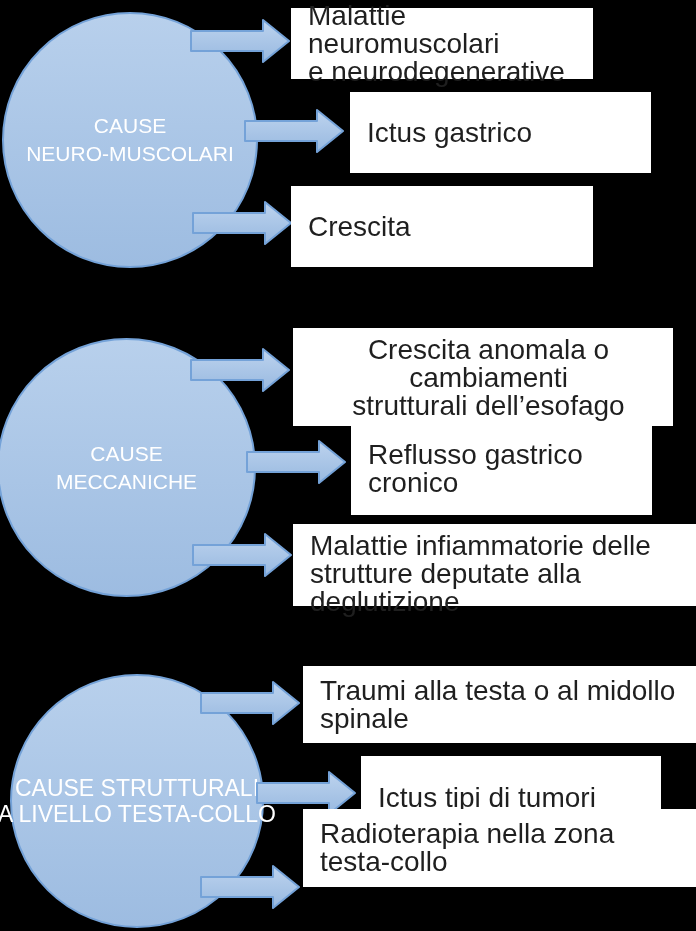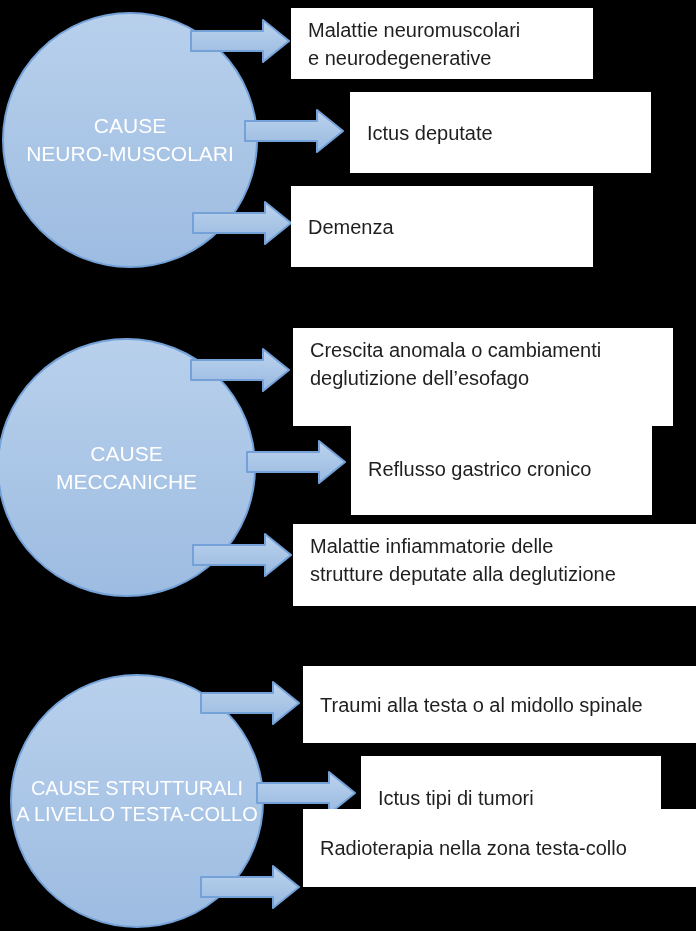--- a/index.html
+++ b/index.html
@@ -36,21 +36,21 @@
     z-index: 1;
   }
   .circle .label-line {
     color: var(--circle-text);
     font-weight: normal;
     font-size: 21px;
     line-height: 28px;
     white-space: nowrap;
   }
   .circle.small-label .label-line {
-    font-size: 20px;
+    font-size: 23px;
     line-height: 26px;
   }
   .arrow {
     position: absolute;
     z-index: 2;
     overflow: visible;
   }
   .arrow polygon {
     fill: url(#arrowGrad);
     stroke: var(--shape-border);
@@ -61,21 +61,21 @@
   .grad-bottom{ stop-color: var(--arrow-fill-bottom); }
   .cause-box {
     position: absolute;
     background: var(--box-bg);
     color: var(--box-text);
     display: flex;
     flex-direction: column;
     justify-content: center;
     padding-left: 17px;
     padding-right: 6px;
-    font-size: 20px;
+    font-size: 28px;
     line-height: 28px;
     z-index: 3;
   }
   .cause-box.top-align {
     justify-content: flex-start;
     padding-top: 8px;
   }
 </style>
 </head>
 <body>
@@ -104,44 +104,44 @@
   </svg>
   <svg class="arrow" style="left:193px; top:201px;" width="100" height="44" viewBox="0 0 100 44">
     <polygon points="0,12 72,12 72,1 98,22 72,43 72,32 0,32"></polygon>
   </svg>
 
   <div class="cause-box" style="left:291px; top:8px; width:302px; height:71px;">
     <div>Malattie neuromuscolari</div>
     <div>e neurodegenerative</div>
   </div>
   <div class="cause-box" style="left:350px; top:92px; width:301px; height:81px;">
-    <div>Ictus deputate</div>
+    <div>Ictus gastrico</div>
   </div>
   <div class="cause-box" style="left:291px; top:186px; width:302px; height:81px;">
-    <div>Demenza</div>
+    <div>Crescita</div>
   </div>
 
   <div class="circle" style="left:-3px; top:338px; width:259px; height:259px;">
     <div class="label-line">CAUSE</div>
     <div class="label-line">MECCANICHE</div>
   </div>
 
   <svg class="arrow" style="left:191px; top:348px;" width="100" height="44" viewBox="0 0 100 44">
     <polygon points="0,12 72,12 72,1 98,22 72,43 72,32 0,32"></polygon>
   </svg>
   <svg class="arrow" style="left:247px; top:440px;" width="100" height="44" viewBox="0 0 100 44">
     <polygon points="0,12 72,12 72,1 98,22 72,43 72,32 0,32"></polygon>
   </svg>
   <svg class="arrow" style="left:193px; top:533px;" width="100" height="44" viewBox="0 0 100 44">
     <polygon points="0,12 72,12 72,1 98,22 72,43 72,32 0,32"></polygon>
   </svg>
 
-  <div class="cause-box top-align" style="left:293px; top:328px; width:380px; height:98px;">
+  <div class="cause-box top-align" style="left:293px; top:328px; width:380px; height:98px;text-align:center;">
     <div>Crescita anomala o cambiamenti</div>
-    <div>deglutizione dell’esofago</div>
+    <div>strutturali dell’esofago</div>
   </div>
   <div class="cause-box" style="left:351px; top:423px; width:301px; height:92px;">
     <div>Reflusso gastrico cronico</div>
   </div>
   <div class="cause-box top-align" style="left:293px; top:524px; width:442px; height:82px;">
     <div>Malattie infiammatorie delle</div>
     <div>strutture deputate alla deglutizione</div>
   </div>
 
   <div class="circle small-label" style="left:10px; top:674px; width:254px; height:254px;">

